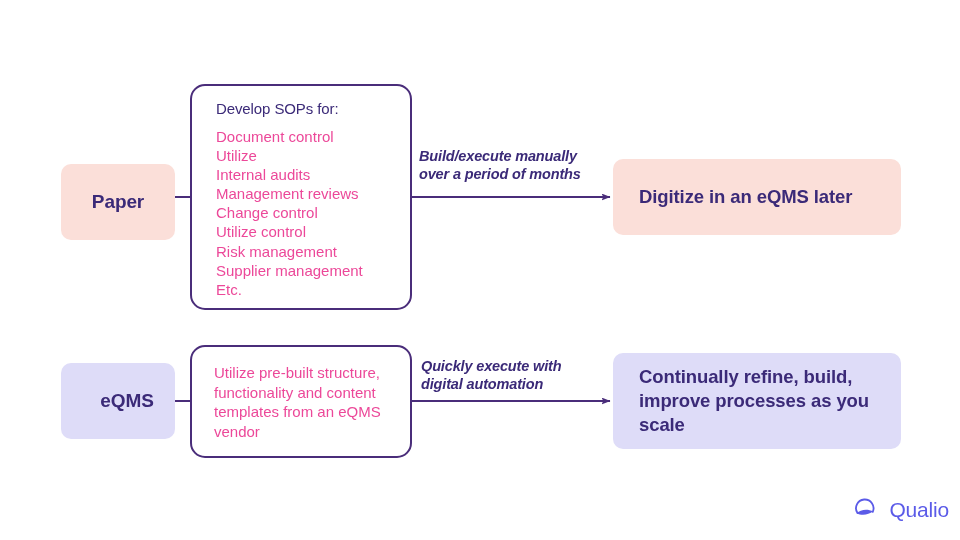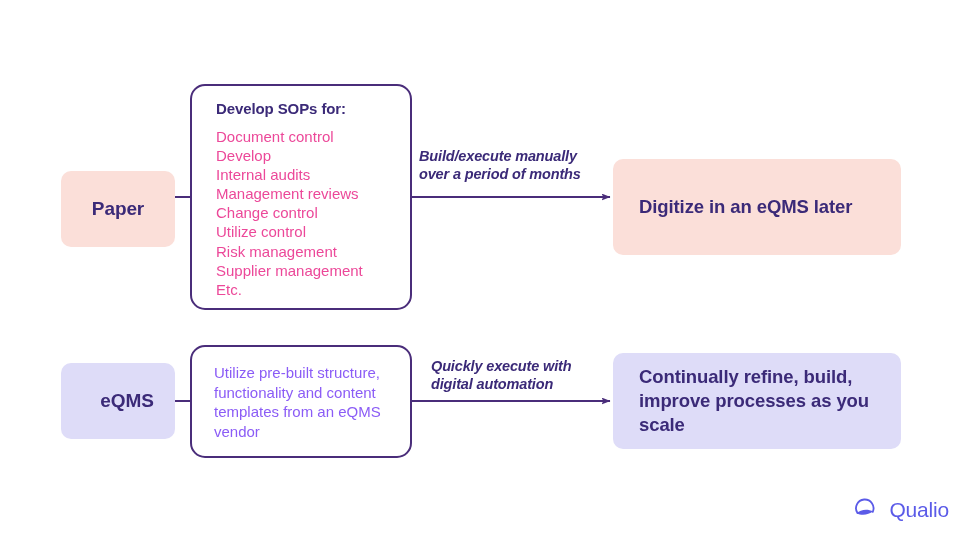--- a/index.html
+++ b/index.html
@@ -31,38 +31,38 @@
     font-weight: bold;
     color: #3b2a78;
     letter-spacing: -0.1px;
   }
 
   .chip-pink { background: #fbdfd9; }
   .chip-lav  { background: #dedcf8; padding-left: 18px; }
 
   
   #paper-chip {
-    left: 61px;  top: 171px;
+    left: 61px;  top: 164px;
     width: 114px; height: 76px;
     justify-content: center;
   }
   #paper-chip .chip-text { font-size: 19px; }
 
   
   #eqms-chip {
     left: 61px;  top: 363px;
     width: 114px; height: 76px;
     justify-content: center;
   }
   #eqms-chip .chip-text { font-size: 19px; }
 
   
   #digitize-chip {
     left: 613px; top: 159px;
-    width: 288px; height: 96px;
+    width: 288px; height: 76px;
     padding-left: 26px;
   }
   #digitize-chip .chip-text { font-size: 18.5px; line-height: 24px; }
 
   
   #refine-chip {
     left: 613px; top: 353px;
     width: 288px; height: 96px;
     padding-left: 26px;
   }
@@ -77,21 +77,21 @@
     border-radius: 15px;
   }
 
   #sop-box {
     left: 190px; top: 84px;
     width: 222px; height: 226px;
     padding: 14px 16px 0 24px;
   }
   #sop-heading {
     font-size: 15px;
-    font-weight: bold;
+    font-weight: normal;
     color: #3b2a78;
     margin-bottom: 10px;
     letter-spacing: -0.1px;
   }
   #sop-list {
     list-style: none;
     margin: 0;
     padding: 0;
   }
   #sop-list li {
@@ -101,21 +101,21 @@
   }
 
   #utilize-box {
     left: 190px; top: 345px;
     width: 222px; height: 113px;
     padding: 16px 12px 0 22px;
   }
   #utilize-text {
     font-size: 15px;
     line-height: 19.5px;
-    color: #8b5cf6;
+    color: #ec4899;
   }
 
   
   #wires {
     position: absolute;
     left: 0; top: 0;
     width: 960px; height: 540px;
     pointer-events: none;
   }
 
@@ -124,21 +124,21 @@
     position: absolute;
     font-size: 14.5px;
     font-weight: bold;
     font-style: italic;
     line-height: 17.5px;
     color: #3b2a78;
     letter-spacing: -0.15px;
     white-space: pre-line;
   }
   #caption-top    { left: 419px; top: 148px; width: 200px; }
-  #caption-bottom { left: 431px; top: 358px; width: 200px; }
+  #caption-bottom { left: 421px; top: 358px; width: 200px; }
 
   
   #qualio-logo {
     position: absolute;
     left: 853px; top: 492px;
     width: 96px; height: 34px;
     display: flex;
     align-items: center;
     gap: 12px;
     justify-content: center;
@@ -172,21 +172,21 @@
   </svg>
 
   <div id="paper-chip" class="chip chip-pink">
     <span class="chip-text">Paper</span>
   </div>
 
   <div id="sop-box" class="outline-box">
     <div id="sop-heading">Develop SOPs for:</div>
     <ul id="sop-list">
       <li>Document control</li>
-      <li>Develop</li>
+      <li>Utilize</li>
       <li>Internal audits</li>
       <li>Management reviews</li>
       <li>Change control</li>
       <li>Utilize control</li>
       <li>Risk management</li>
       <li>Supplier management</li>
       <li>Etc.</li>
     </ul>
   </div>
 

